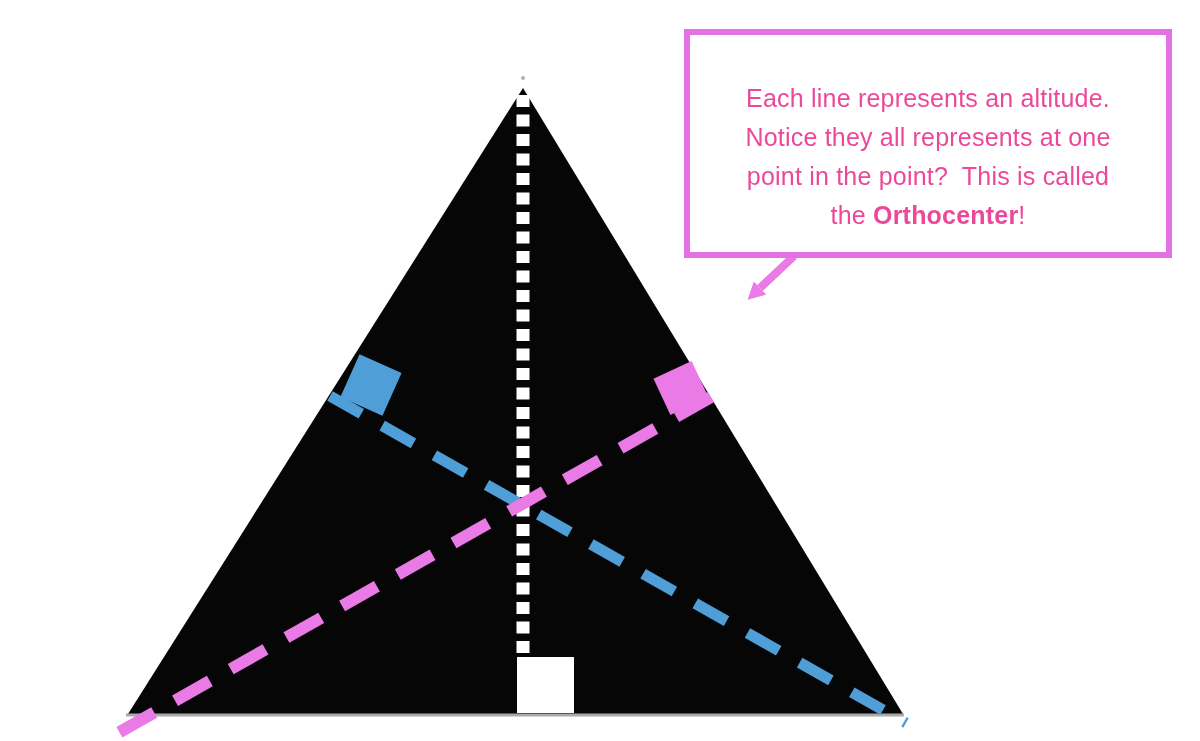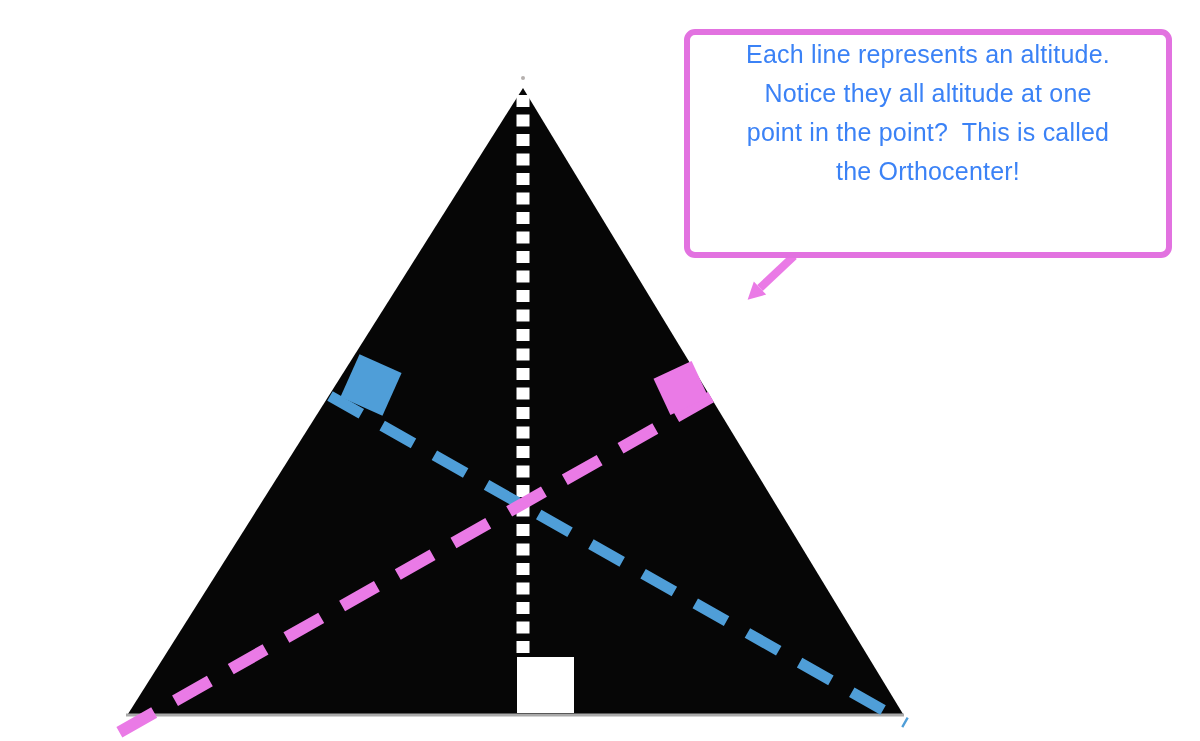--- a/index.html
+++ b/index.html
@@ -26,32 +26,33 @@
   }
   .callout {
     position: absolute;
     left: 684px;
     top: 29px;
     width: 488px;
     height: 229px;
     box-sizing: border-box;
     background: #ffffff;
     border: 6px solid var(--pink-border, #e272e0);
-    border-radius: 11px;
+    border-radius: 0;
+    padding-top: 44px;
     text-align: center;
-    color: #3b82f6;
+    color: #ec4899;
     font-size: 25px;
     line-height: 39px;
     letter-spacing: 0.2px;
   }
   .callout-line {
     white-space: pre-wrap;
   }
   .callout-line b {
-    font-weight: normal;
+    font-weight: bold;
   }
 </style>
 </head>
 <body>
 
 <div class="stage">
 
   <svg class="diagram-svg" viewBox="0 0 1200 741" xmlns="http://www.w3.org/2000/svg">
       <polygon points="523,88 128,714 903,714" fill="#060606"></polygon>
       <line x1="126" y1="715" x2="904" y2="715" stroke="#a9a9a9" stroke-width="3"></line>
@@ -61,18 +62,18 @@
       <rect x="348" y="361.5" width="46" height="47" fill="#4f9ed8" transform="rotate(24 371 385)"></rect>
       <rect x="660" y="368" width="42" height="40" fill="#ea7ae6" transform="rotate(-25 681 388)"></rect>
       <rect x="517" y="657" width="57" height="56" fill="#ffffff" transform="rotate(0 545.5 685)"></rect>
       <circle cx="523" cy="78" r="2" fill="#b5b0ae"></circle>
       <line x1="794" y1="256" x2="760" y2="288" stroke="#ea7ae6" stroke-width="8"></line>
       <polygon points="747.6206001242224,299.65119988308487 753.8317177089551,281.4462000657648 766.1682822910449,294.5537999342352" fill="#ea7ae6"></polygon>
     </svg>
 
   <div class="callout">
     <div class="callout-line">Each line represents an altitude.</div>
-    <div class="callout-line">Notice they all altitude at one</div>
+    <div class="callout-line">Notice they all represents at one</div>
     <div class="callout-line">point in the point?  This is called</div>
     <div class="callout-line"><span>the </span><b>Orthocenter</b><span>!</span></div>
   </div>
 
 </div>
 
 </body></html>

